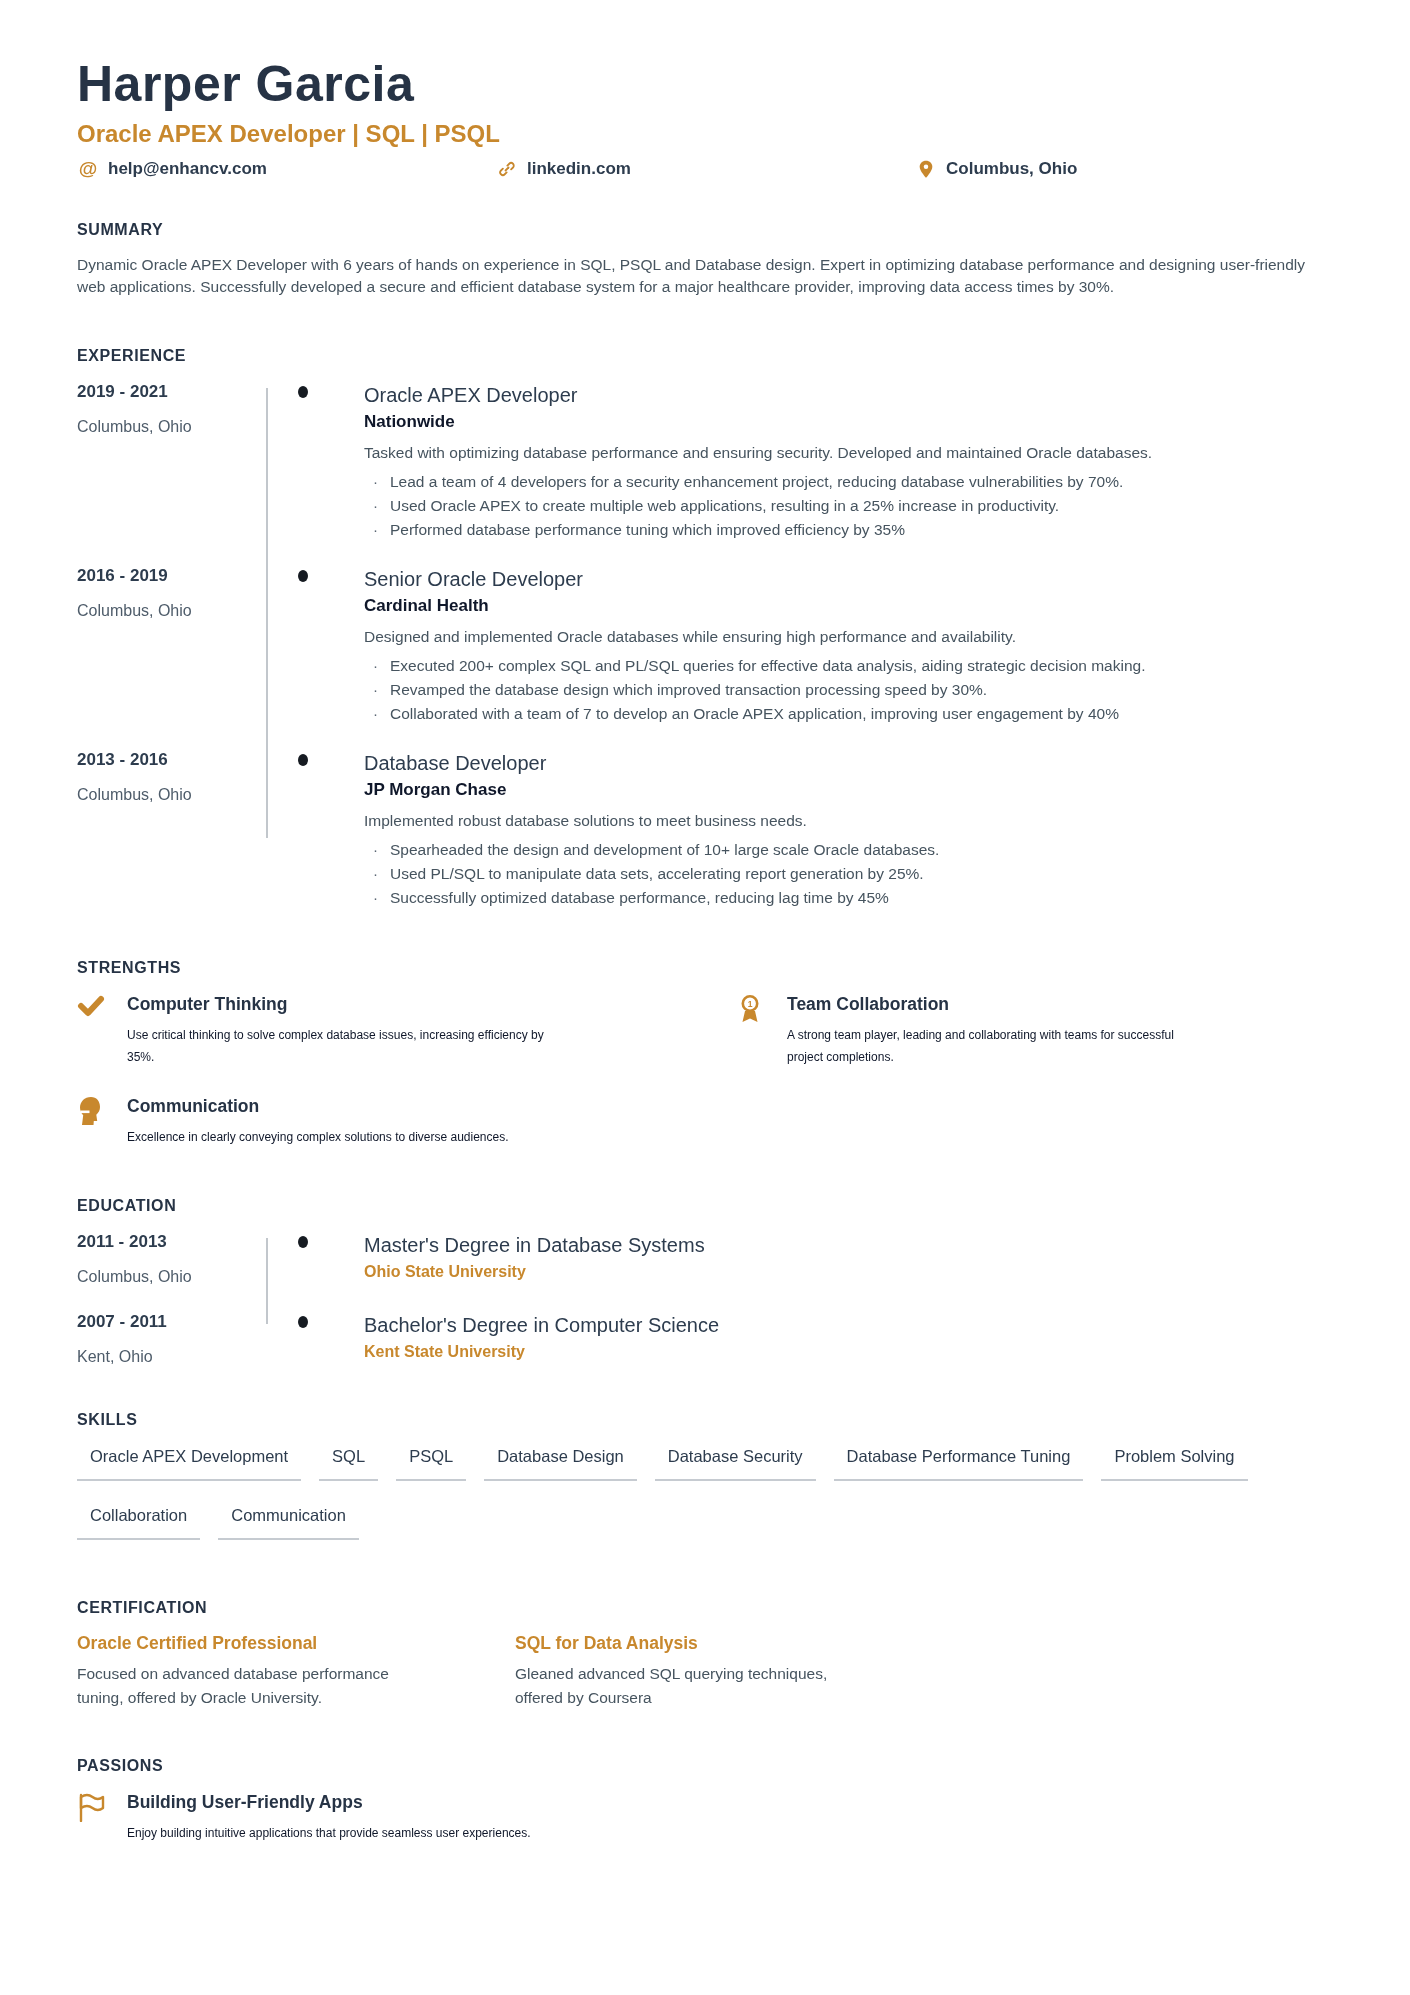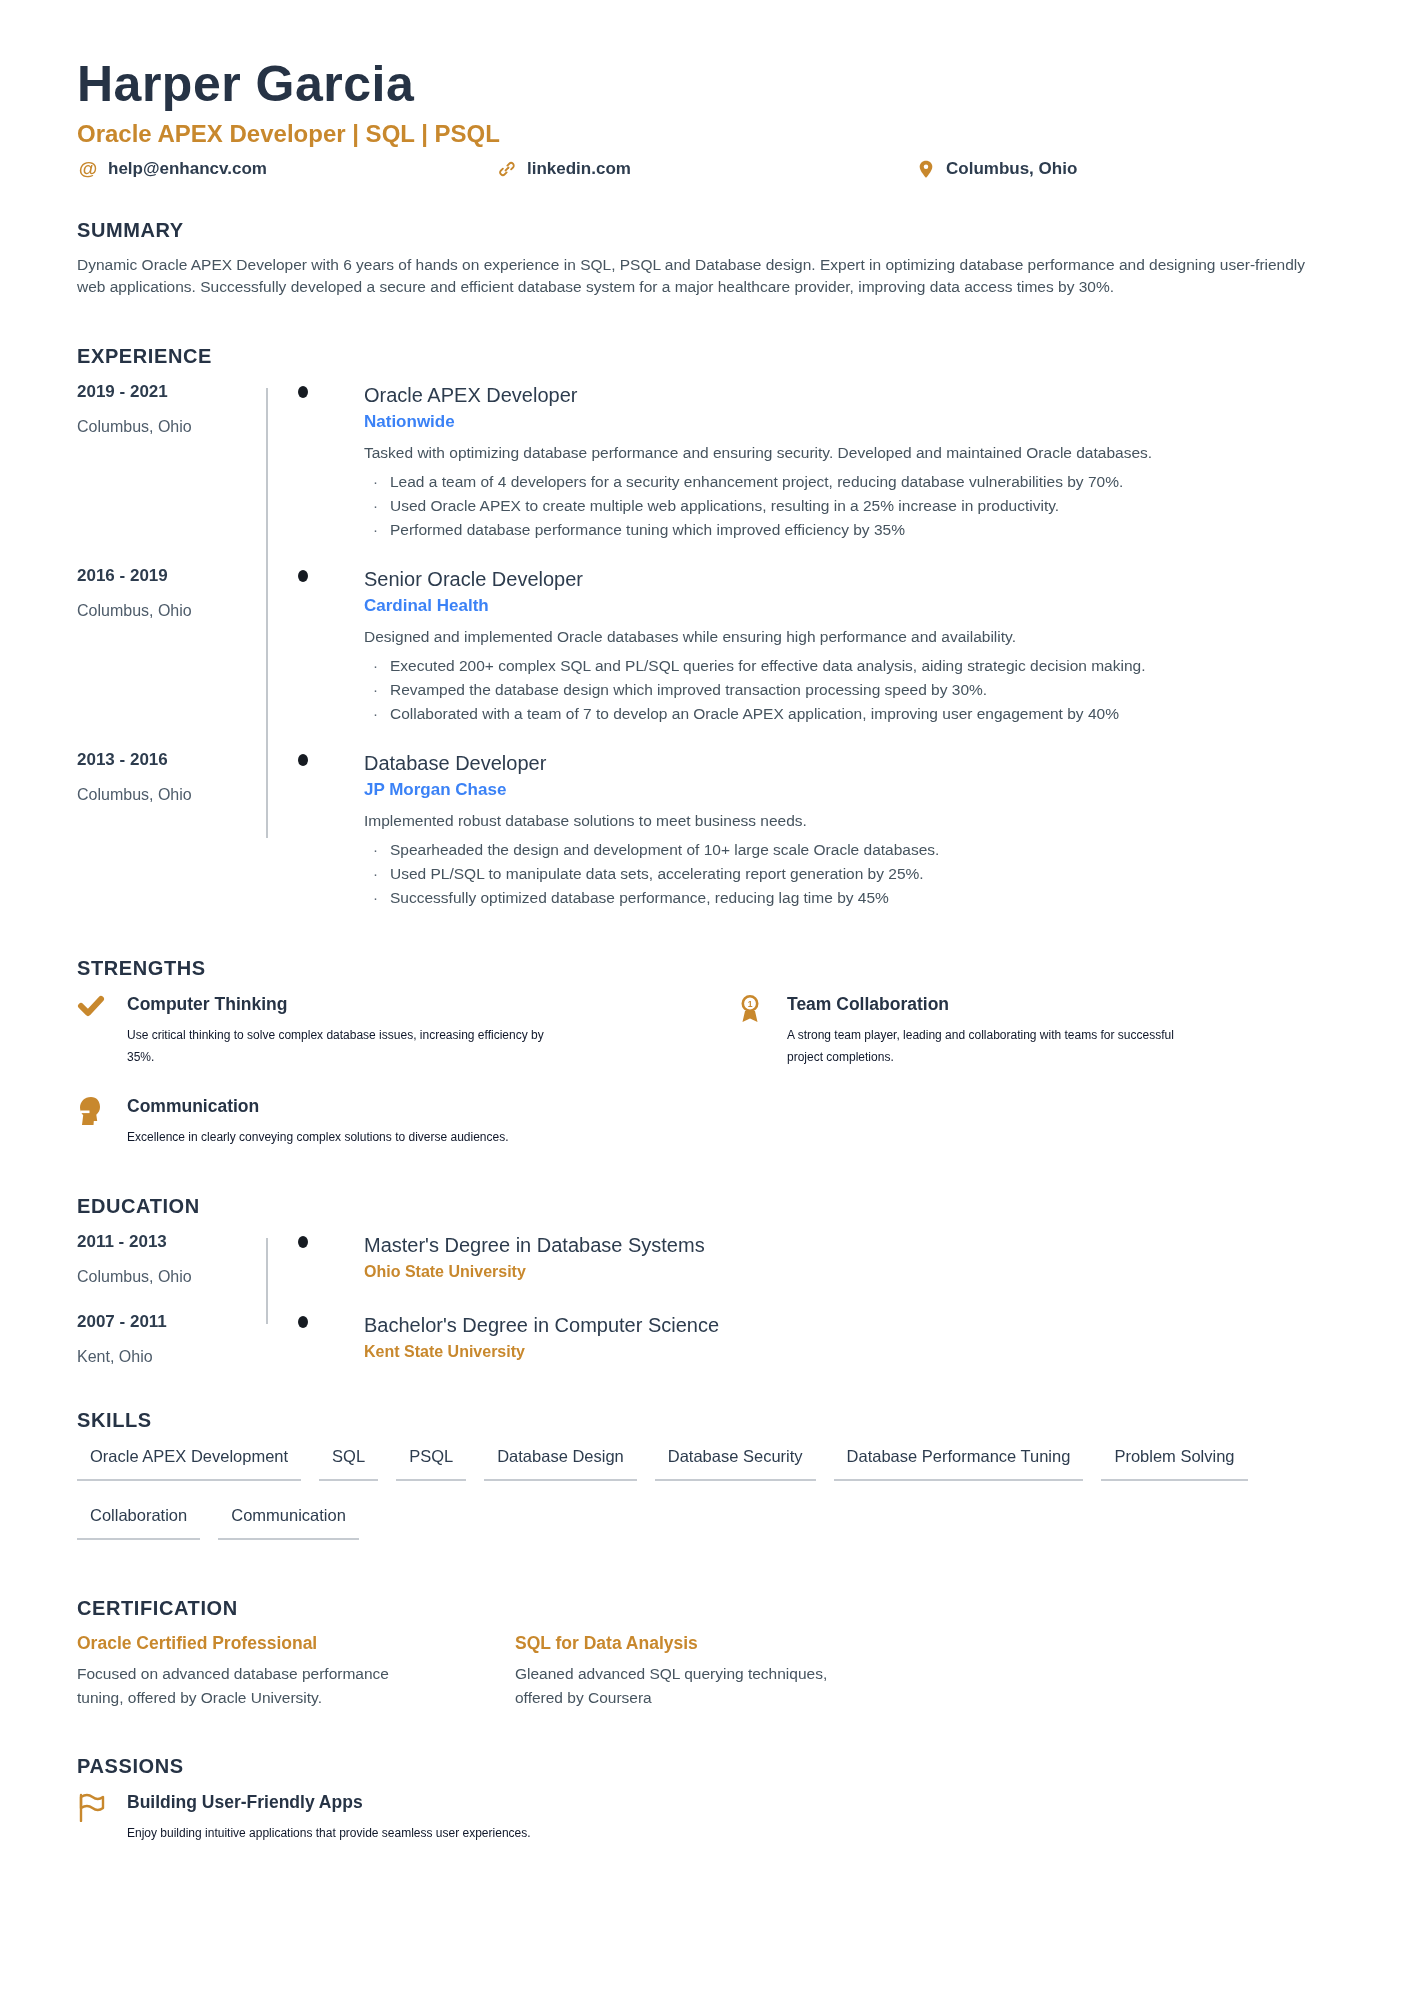--- a/index.html
+++ b/index.html
@@ -10,36 +10,36 @@
     background:#ffffff; padding:56px 77px 0 77px; overflow:hidden;
   }
   
   .name { font-size:50px; line-height:56px; font-weight:700; color:#263345; letter-spacing:.5px; }
   .headline { margin-top:7px; font-size:24px; line-height:30px; font-weight:700; color:#c8882d; }
   .contact-row { margin-top:9px; display:grid; grid-template-columns:419px 419px auto; align-items:center; }
   .contact-item { display:flex; align-items:center; gap:9px; font-size:17px; font-weight:700; color:#2d3c4e; }
   .contact-item .cicon { display:inline-flex; width:22px; justify-content:center; color:#c8882d; flex:0 0 auto; }
   .at-glyph { font-size:19px; font-weight:700; color:#c8882d; }
   
-  .section-title { font-size:20px; line-height:24px; font-weight:700; color:#263345; letter-spacing:.6px; }
+  .section-title { font-size:16px; line-height:24px; font-weight:700; color:#263345; letter-spacing:.6px; }
   .summary-section { margin-top:38px; }
   .summary-text { margin-top:12px; max-width:1282px; font-size:15.5px; line-height:22px; color:#46545f; }
   
   .timeline-section { margin-top:46px; }
   .entries { position:relative; margin-top:14px; }
   .tl-line { position:absolute; left:189px; width:2px; background:#c2c7cc; }
   .exp-line { top:6px; height:450px; }
   .edu-line { top:6px; height:86px; }
   .entry { display:grid; grid-template-columns:189px 26px 1fr; margin-bottom:24px;gap:36px; }
   .entry:last-child { margin-bottom:0; }
   .tl-dot { width:10px; height:12px; border-radius:50%; background:#161b22; margin-left:-4px; margin-top:4px; }
   .dates { font-size:17px; line-height:20px; font-weight:700; color:#2d3c4e; }
   .loc { margin-top:14px; font-size:16px; line-height:22px; color:#4e5c6a; }
   .job-title { font-size:20px; line-height:26px; font-weight:400; color:#2d3c4e; }
-  .company { margin-top:4px; font-size:17px; line-height:20px; font-weight:700; color:#3b82f6; }
+  .company { margin-top:4px; font-size:17px; line-height:20px; font-weight:700; color:#0f172a; }
   .job-desc { margin-top:10px; font-size:15.5px; line-height:22px; color:#46545f; }
   .bullets { margin-top:6px; list-style:none; }
   .bullets li { position:relative; padding-left:26px; font-size:15.5px; line-height:24px; color:#46545f; }
   .bullets li .bdot { position:absolute; left:9px; top:0; color:#5a6673; font-size:15px; }
   .school { margin-top:4px; font-size:16px; line-height:20px; font-weight:700; color:#c8882d; }
   
   .icon-grid { margin-top:12px; display:grid; grid-template-columns:660px 1fr; column-gap:0; row-gap:26px; }
   .icon-item { display:grid; grid-template-columns:30px 1fr; column-gap:20px; }
   .icon-cell { padding-top:2px; }
   .item-title { font-size:17.5px; line-height:24px; font-weight:700; color:#263345; }

